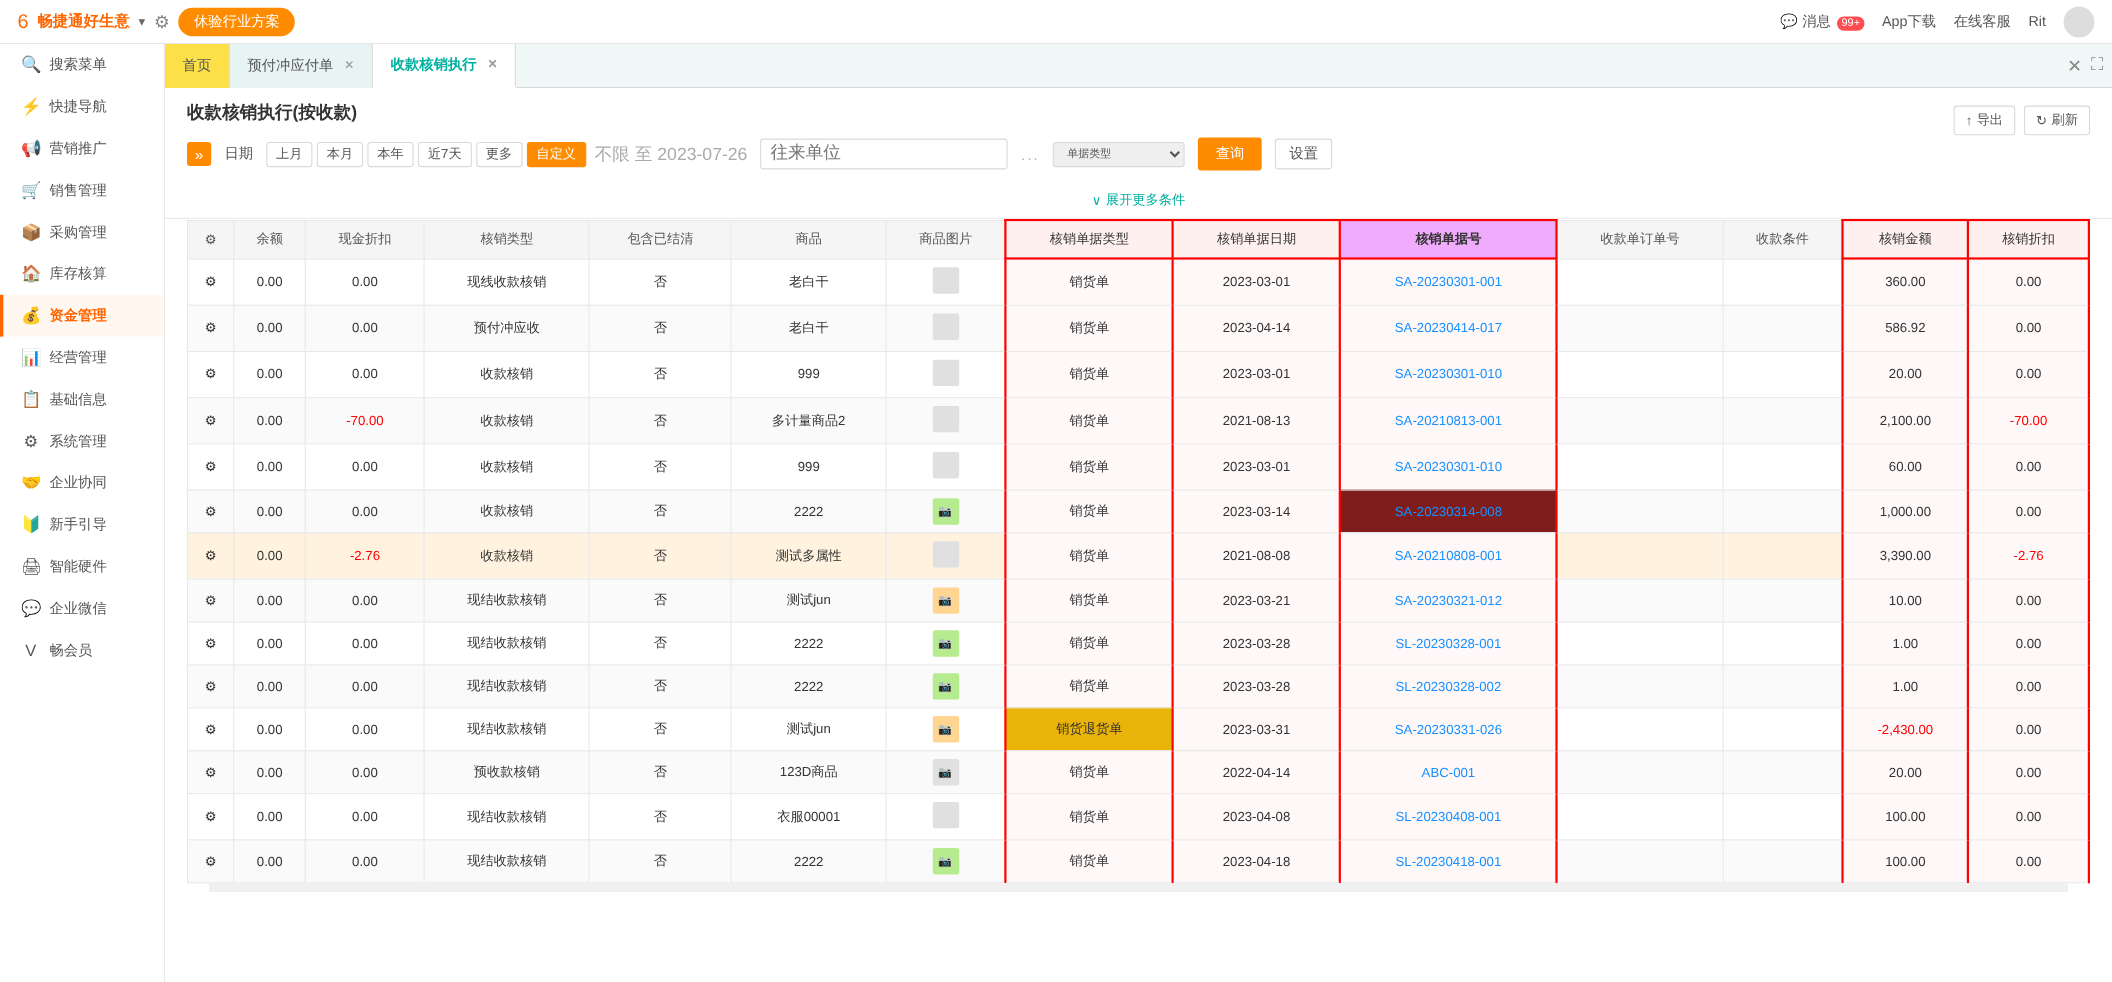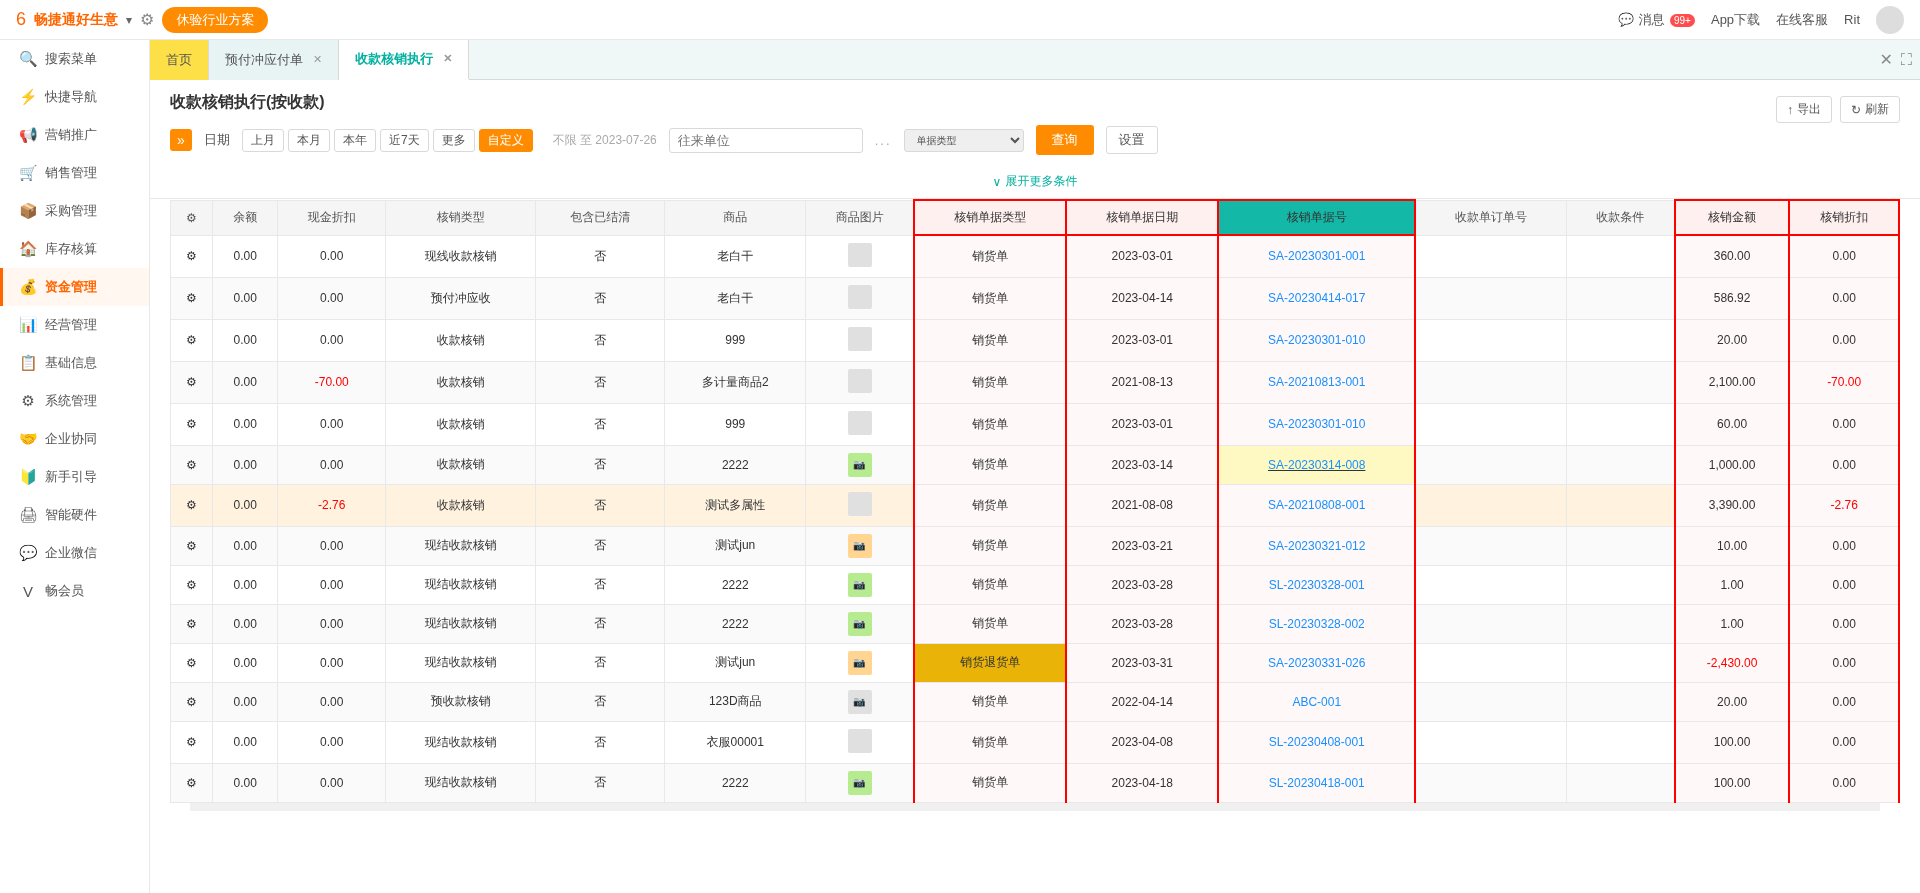--- a/index.html
+++ b/index.html
@@ -110,26 +110,26 @@
       padding: 2px 8px;
       font-size: 12px;
       cursor: pointer;
       color: #555;
     }
     .filter-btn.custom {
       background: #ff8c00;
       color: #fff;
       border-color: #ff8c00;
     }
-    .filter-date-range { color: #aaa; font-size: 12px; margin-left: 16px; }
+    .filter-date-range { color: #aaa; font-size: 16px; margin-left: 4px; }
     .filter-unit-input {
       border: 1px solid #d9d9d9;
       border-radius: 3px;
       padding: 4px 8px;
-      font-size: 13px;
+      font-size: 16px;
       color: #ec4899;
       min-width: 150px;
     }
     .filter-dots { color: #aaa; letter-spacing: 2px; }
     .filter-type-select {
       border: 1px solid #d9d9d9;
       border-radius: 3px;
       padding: 4px 8px;
       font-size: 10px;
       color: #555;
@@ -412,21 +412,21 @@
           <tr id="table-header-row">
               <th>⚙</th>
               <th>余额</th>
               <th>现金折扣</th>
               <th>核销类型</th>
               <th>包含已结清</th>
               <th>商品</th>
               <th>商品图片</th>
               <th style="background: rgb(255, 240, 240); border: 2px solid rgb(255, 0, 0); color: rgb(51, 51, 51);">核销单据类型</th>
               <th style="background: rgb(255, 240, 240); border: 2px solid rgb(255, 0, 0); color: rgb(51, 51, 51);">核销单据日期</th>
-              <th style="background: #14b8a6; border: 2px solid rgb(255, 0, 0); color: rgb(51, 51, 51);">核销单据号</th>
+              <th style="background: #f0abfc; border: 2px solid rgb(255, 0, 0); color: rgb(51, 51, 51); font-weight: bold;">核销单据号</th>
               <th>收款单订单号</th>
               <th>收款条件</th>
               <th style="background: rgb(255, 240, 240); border: 2px solid rgb(255, 0, 0); color: rgb(51, 51, 51);">核销金额</th>
               <th style="background: rgb(255, 240, 240); border: 2px solid rgb(255, 0, 0); color: rgb(51, 51, 51);">核销折扣</th>
             </tr>
         </thead>
         <tbody id="table-body">
             <tr>
               <td>⚙</td>
               <td>0.00</td>
@@ -510,21 +510,21 @@
             <tr>
               <td>⚙</td>
               <td>0.00</td>
               <td>0.00</td>
               <td>收款核销</td>
               <td>否</td>
               <td>2222</td>
               <td style="text-align: center;"><div class="img-thumb green">📷</div></td>
               <td style="border-left: 2px solid rgb(255, 0, 0); border-right: 2px solid rgb(255, 0, 0); background: rgb(255, 248, 248);">销货单</td>
               <td style="border-left: 2px solid rgb(255, 0, 0); border-right: 2px solid rgb(255, 0, 0); background: rgb(255, 248, 248);">2023-03-14</td>
-              <td style="border-left: 2px solid rgb(255, 0, 0); border-right: 2px solid rgb(255, 0, 0); background: #fef9c3; text-decoration: underline;"><a class="text-link">SA-20230314-008</a></td>
+              <td style="border-left: 2px solid rgb(255, 0, 0); border-right: 2px solid rgb(255, 0, 0); background: #7f1d1d;"><a class="text-link">SA-20230314-008</a></td>
               <td></td>
               <td></td>
               <td style="border-left: 2px solid rgb(255, 0, 0); border-right: 2px solid rgb(255, 0, 0); background: rgb(255, 248, 248);">1,000.00</td>
               <td style="border-left: 2px solid rgb(255, 0, 0); border-right: 2px solid rgb(255, 0, 0); background: rgb(255, 248, 248);">0.00</td>
             </tr>
             <tr class="highlighted">
               <td>⚙</td>
               <td>0.00</td>
               <td class="text-red">-2.76</td>
               <td>收款核销</td>

